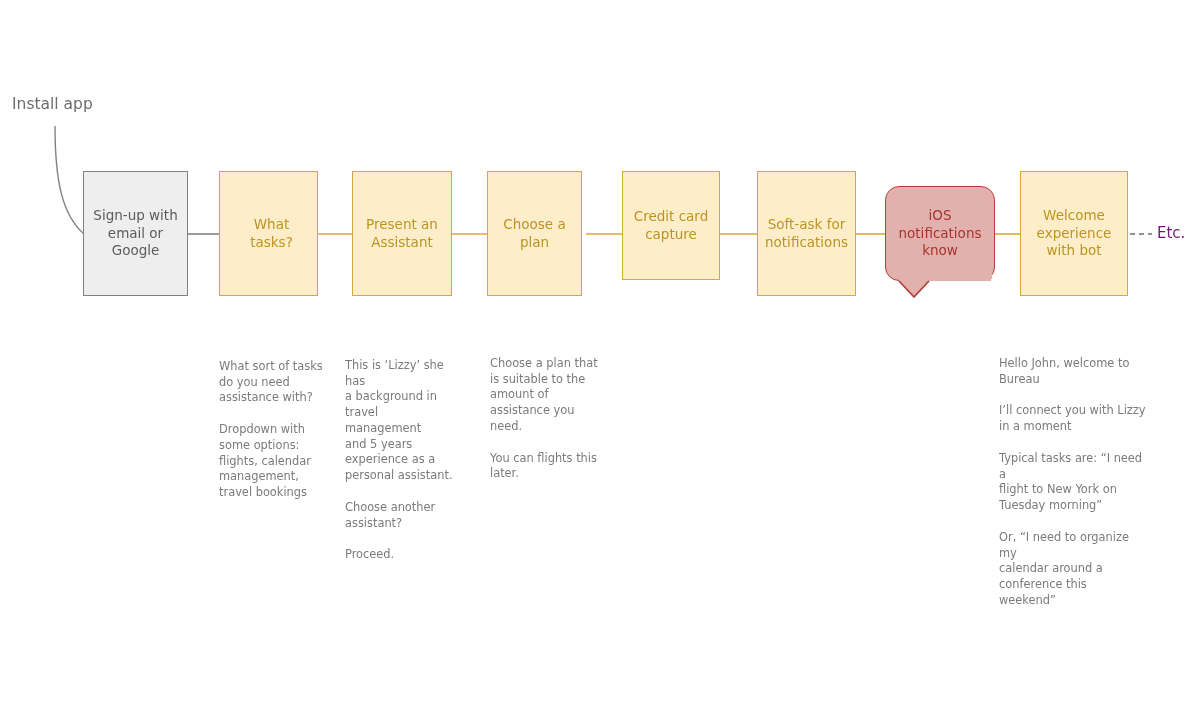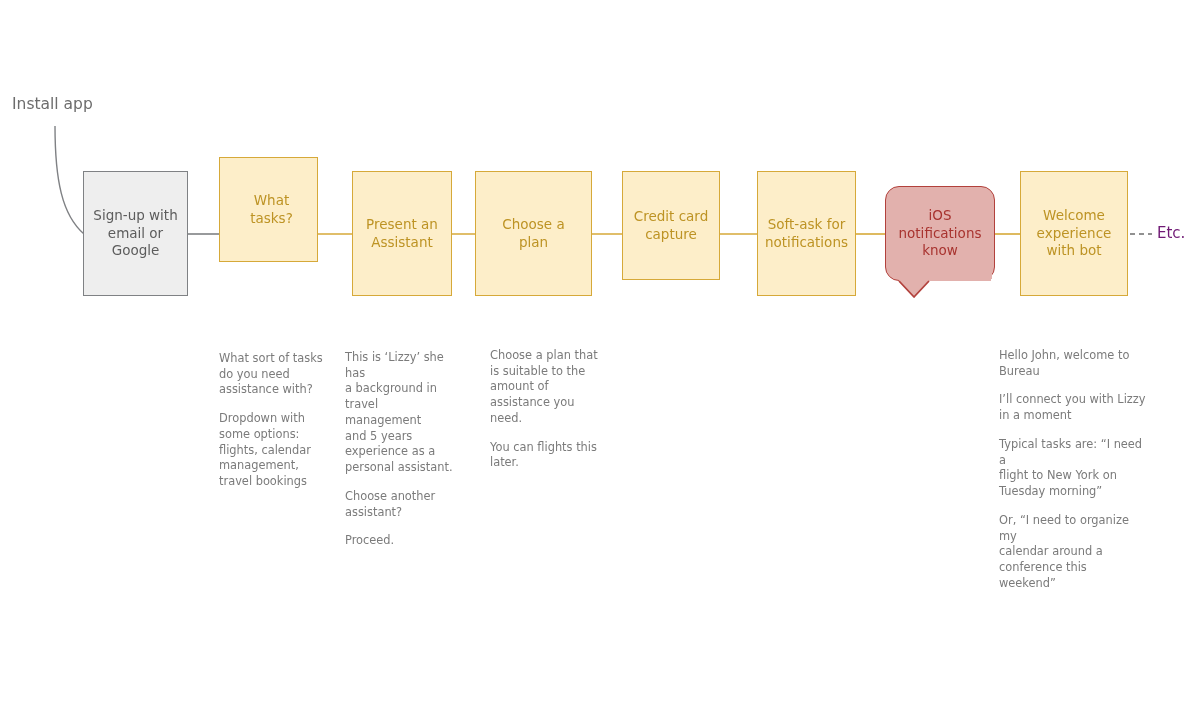--- a/index.html
+++ b/index.html
@@ -87,21 +87,21 @@
 
   
   .note-col {
     position: absolute;
     width: 108px;
     color: #7b7b7b;
     font-size: 11.4px;
     line-height: 1.38;
   }
   .note-col.wide { width: 148px; }
-  .note-para { margin: 8px 0 13px 0; white-space: pre-line; }
+  .note-para { margin: 16px 0 13px 0; white-space: pre-line; }
   .note-para:last-child { margin-bottom: 0; }
 </style>
 </head>
 <body>
 
 <div id="canvas">
 
   <svg class="wires" viewBox="0 0 1200 720" xmlns="http://www.w3.org/2000/svg">
 
     <path d="M 55 126 C 55 180, 62 215, 84 234" fill="none" stroke="#7f8184" stroke-width="1.4"></path>
@@ -117,26 +117,26 @@
 
     <line x1="1130" y1="234" x2="1152" y2="234" stroke="#6d6d6d" stroke-width="1.6" stroke-dasharray="5 4"></line>
   </svg>
 
   <div class="freetext" style="left:12px; top:94px;">Install app</div>
 
   <div class="node gray" style="left:83px; top:171px; width:105px; height:125px;">Sign-up with
 email or
 Google</div>
 
-  <div class="node yellow" style="left:219px; top:157px; width:99px; height:105px;padding-left:12px;">What tasks?</div>
+  <div class="node yellow" style="left:219px; top:171px; width:99px; height:125px;padding-left:12px;">What tasks?</div>
 
   <div class="node yellow" style="left:352px; top:171px; width:100px; height:125px;">Present an
 Assistant</div>
 
-  <div class="node yellow" style="left:475px; top:171px; width:117px; height:125px;">Choose a
+  <div class="node yellow" style="left:487px; top:171px; width:95px; height:125px;">Choose a
 plan</div>
 
   <div class="node yellow" style="left:622px; top:171px; width:98px; height:109px;">Credit card
 capture</div>
 
   <div class="node yellow" style="left:757px; top:171px; width:99px; height:125px;">Soft-ask for
 notifications</div>
 
   <div class="node modal" style="left:885px; top:186px; width:110px; height:95px;">iOS
 notifications

